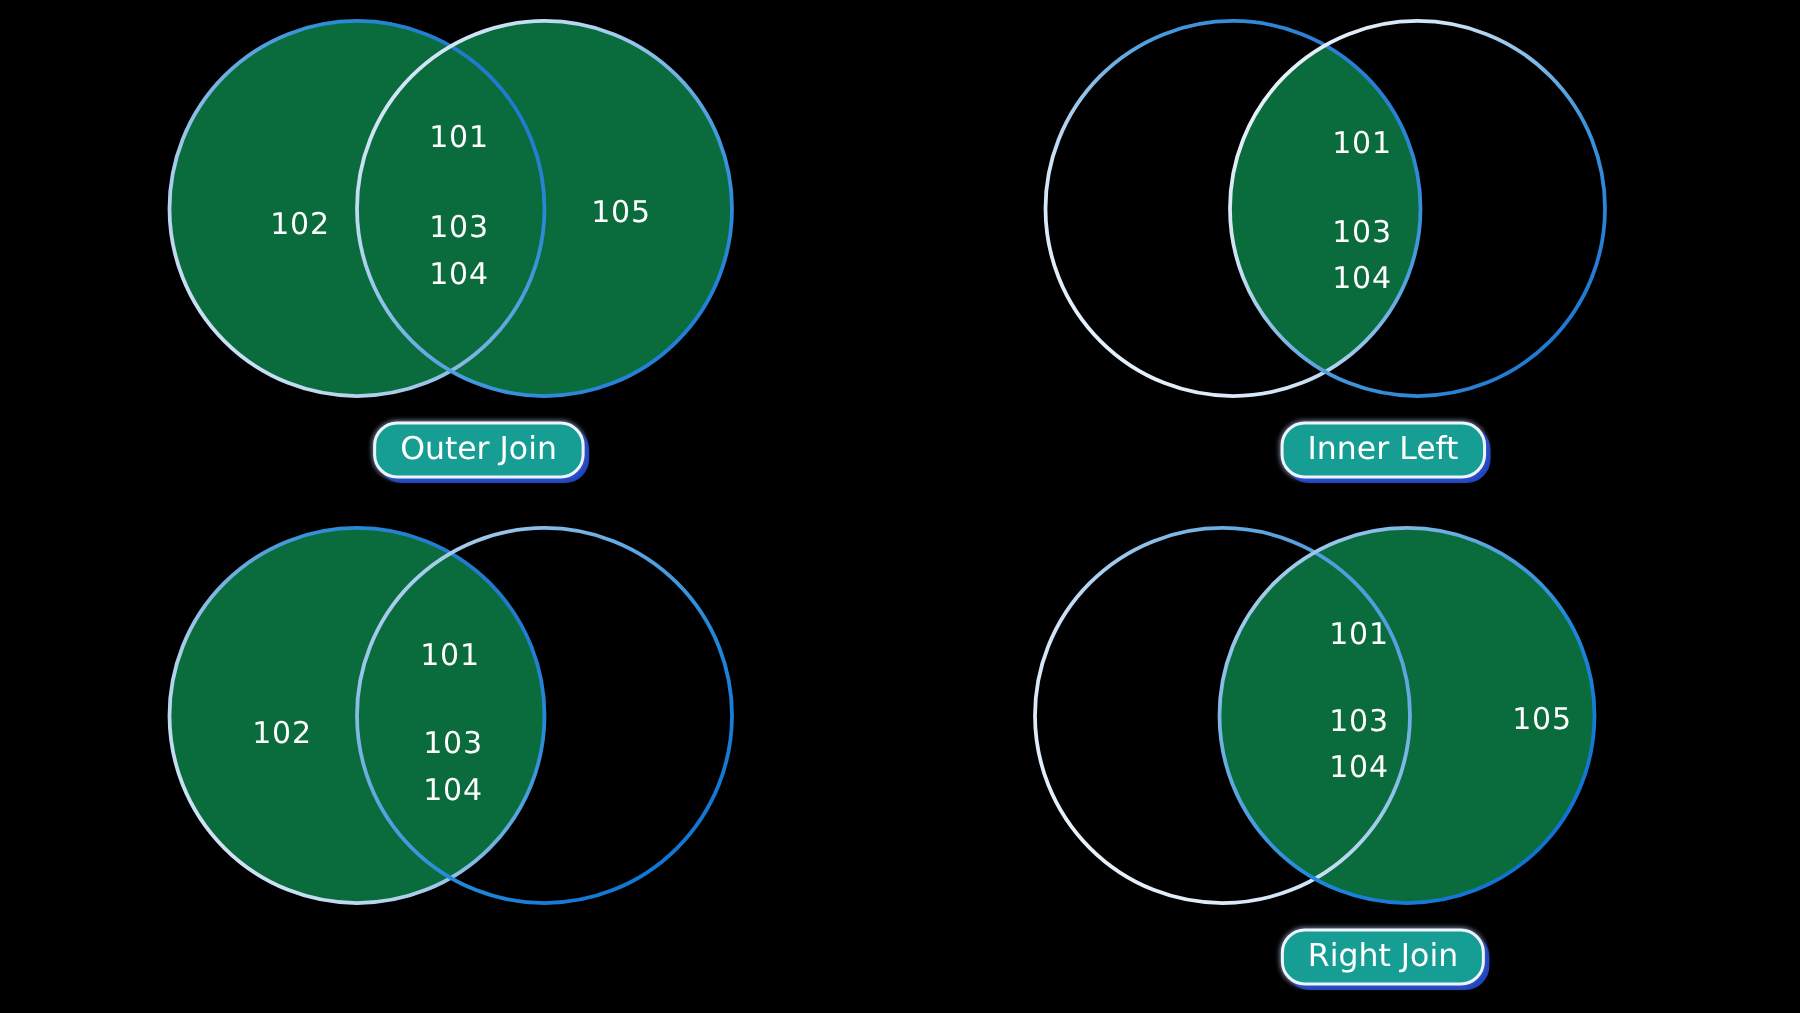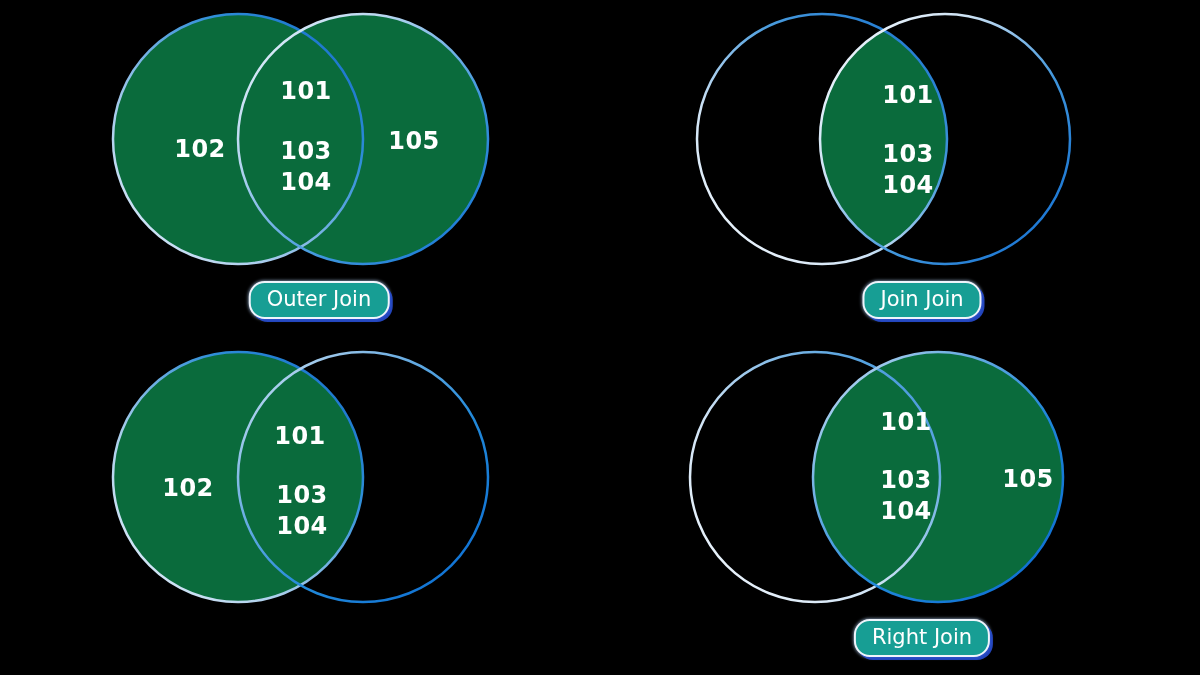--- a/index.html
+++ b/index.html
@@ -37,29 +37,28 @@
     top: 0;
     width: 600px;
     height: 290px;
     overflow: visible;
   }
 
   
   .num {
     position: absolute;
     color: #ffffff;
-    font-size: 24px;
+    font-size: 20px;
     line-height: 1;
     font-family: "DejaVu Sans", sans-serif;
     white-space: nowrap;
     text-align: center;
     transform: translate(-50%, -50%);
     letter-spacing: 0.5px;
     pointer-events: none;
-    font-weight: bold;
   }
 
   
   .pill-wrap {
     position: absolute;
     left: 50%;
     transform: translateX(-50%);
     top: 281px;
     padding-left: 28px;
   }
@@ -152,21 +151,21 @@
 
       <circle cx="222" cy="139" r="125" fill="none" stroke="url(#ringGradC)" stroke-width="2.5"></circle>
       <circle cx="345" cy="139" r="125" fill="none" stroke="url(#ringGradD)" stroke-width="2.5"></circle>
     </svg>
 
     <div class="num" style="left:308px; top:95px;">101</div>
     <div class="num" style="left:308px; top:154px;">103</div>
     <div class="num" style="left:308px; top:185px;">104</div>
 
     <div class="pill-wrap" style="left:308px;">
-      <span class="pill">Join Join</span>
+      <span class="pill">Inner Left</span>
     </div>
   </div>
 
   <div class="quadrant" id="q-left">
     <svg class="venn-svg" viewBox="0 0 600 290">
       <defs>
         <linearGradient id="ringGradE" x1="0%" y1="100%" x2="100%" y2="0%">
           <stop offset="0%" stop-color="#eaf2fb"></stop>
           <stop offset="35%" stop-color="#a9cdeb"></stop>
           <stop offset="70%" stop-color="#2f8ed8"></stop>

